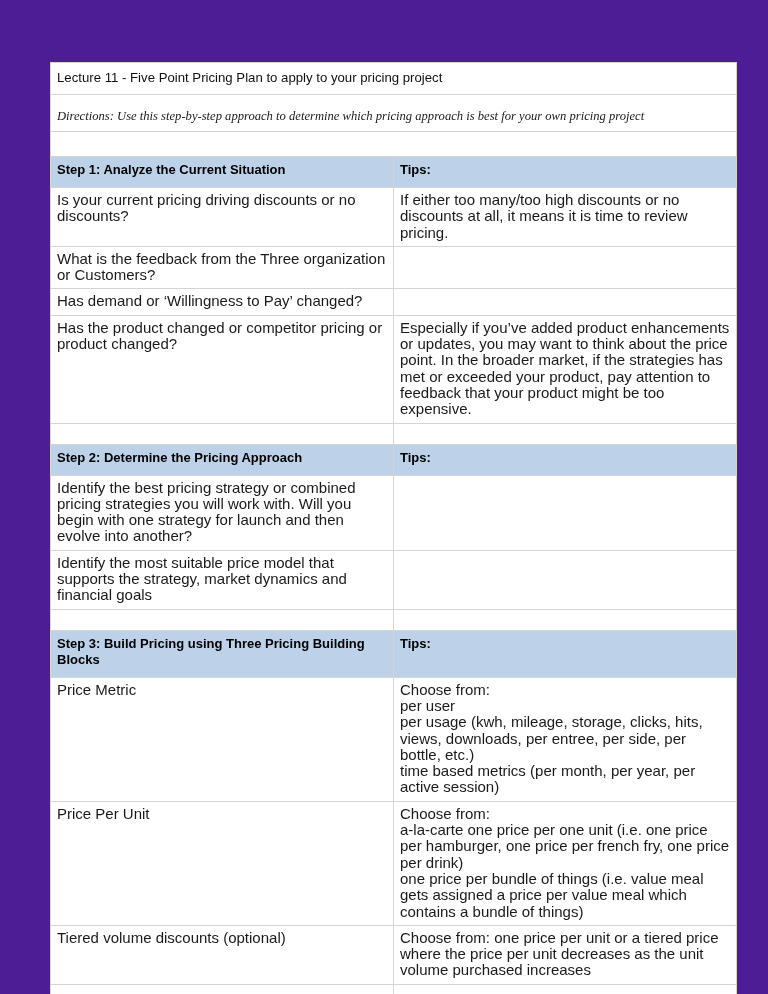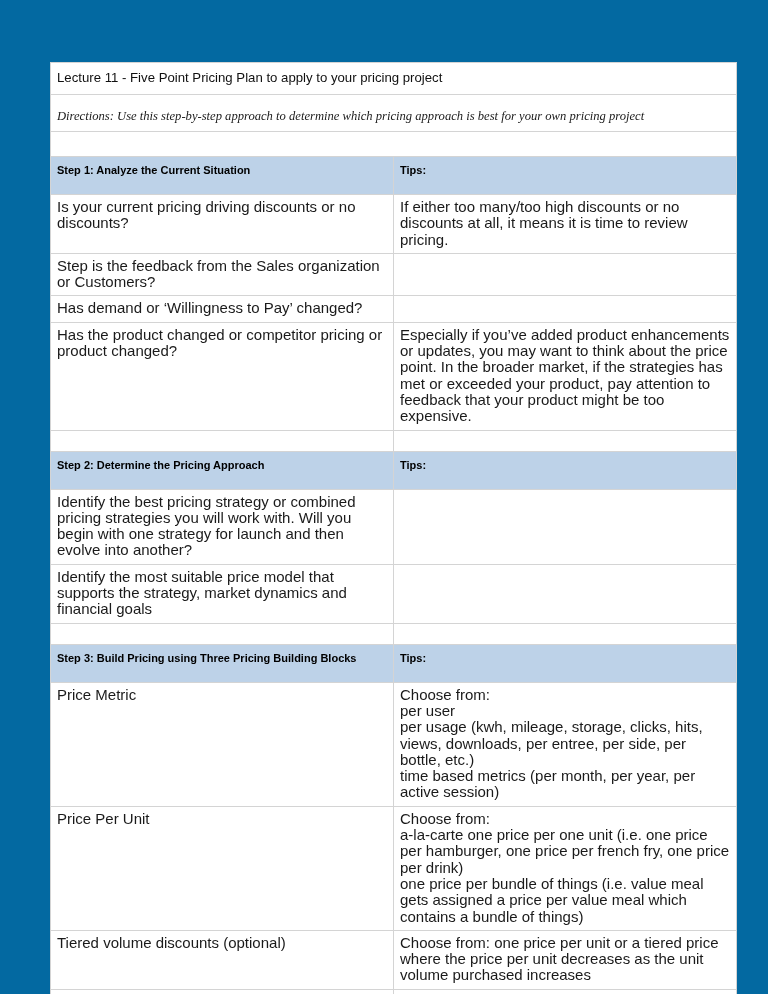--- a/index.html
+++ b/index.html
@@ -13,21 +13,21 @@
     height: 994px;
     font-family: "Liberation Sans", sans-serif;
     color: #000000;
     -webkit-font-smoothing: antialiased;
   }
 
   .page {
     position: relative;
     width: 768px;
     height: 994px;
-    background: #0369a1;
+    background: #4c1d95;
     box-sizing: border-box;
   }
 
   .doc-table {
     position: absolute;
     left: 50px;
     top: 62px;
     width: 686px;
     border-collapse: collapse;
     table-layout: fixed;
@@ -77,25 +77,25 @@
   }
   td.spacer-cell-tall {
     height: 24px;
     padding: 0;
   }
 
   
   td.step-header {
     background: #bdd2e8;
     font-weight: bold;
-    font-size: 11px;
+    font-size: 13px;
     line-height: 16px;
     color: #000000;
     padding-top: 5px;
-    padding-bottom: 16px;
+    padding-bottom: 9px;
   }
 
   
   td.tip-italic {
   }
 
   .nowrap-block { white-space: pre-line; }
 
   
   td.empty-cell { }
@@ -127,21 +127,21 @@
         <td class="step-header">Step 1: Analyze the Current Situation</td>
         <td class="step-header">Tips:</td>
       </tr>
 
       <tr>
         <td>Is your current pricing driving discounts or no discounts?</td>
         <td class="tip-italic">If either too many/too high discounts or no discounts at all, it means it is time to review pricing.</td>
       </tr>
 
       <tr>
-        <td>Step is the feedback from the Sales organization or Customers?</td>
+        <td>What is the feedback from the Three organization or Customers?</td>
         <td class="tip-italic empty-cell"></td>
       </tr>
 
       <tr>
         <td>Has demand or ‘Willingness to Pay’ changed?</td>
         <td class="tip-italic empty-cell"></td>
       </tr>
 
       <tr>
         <td>Has the product changed or competitor pricing or product changed?</td>

